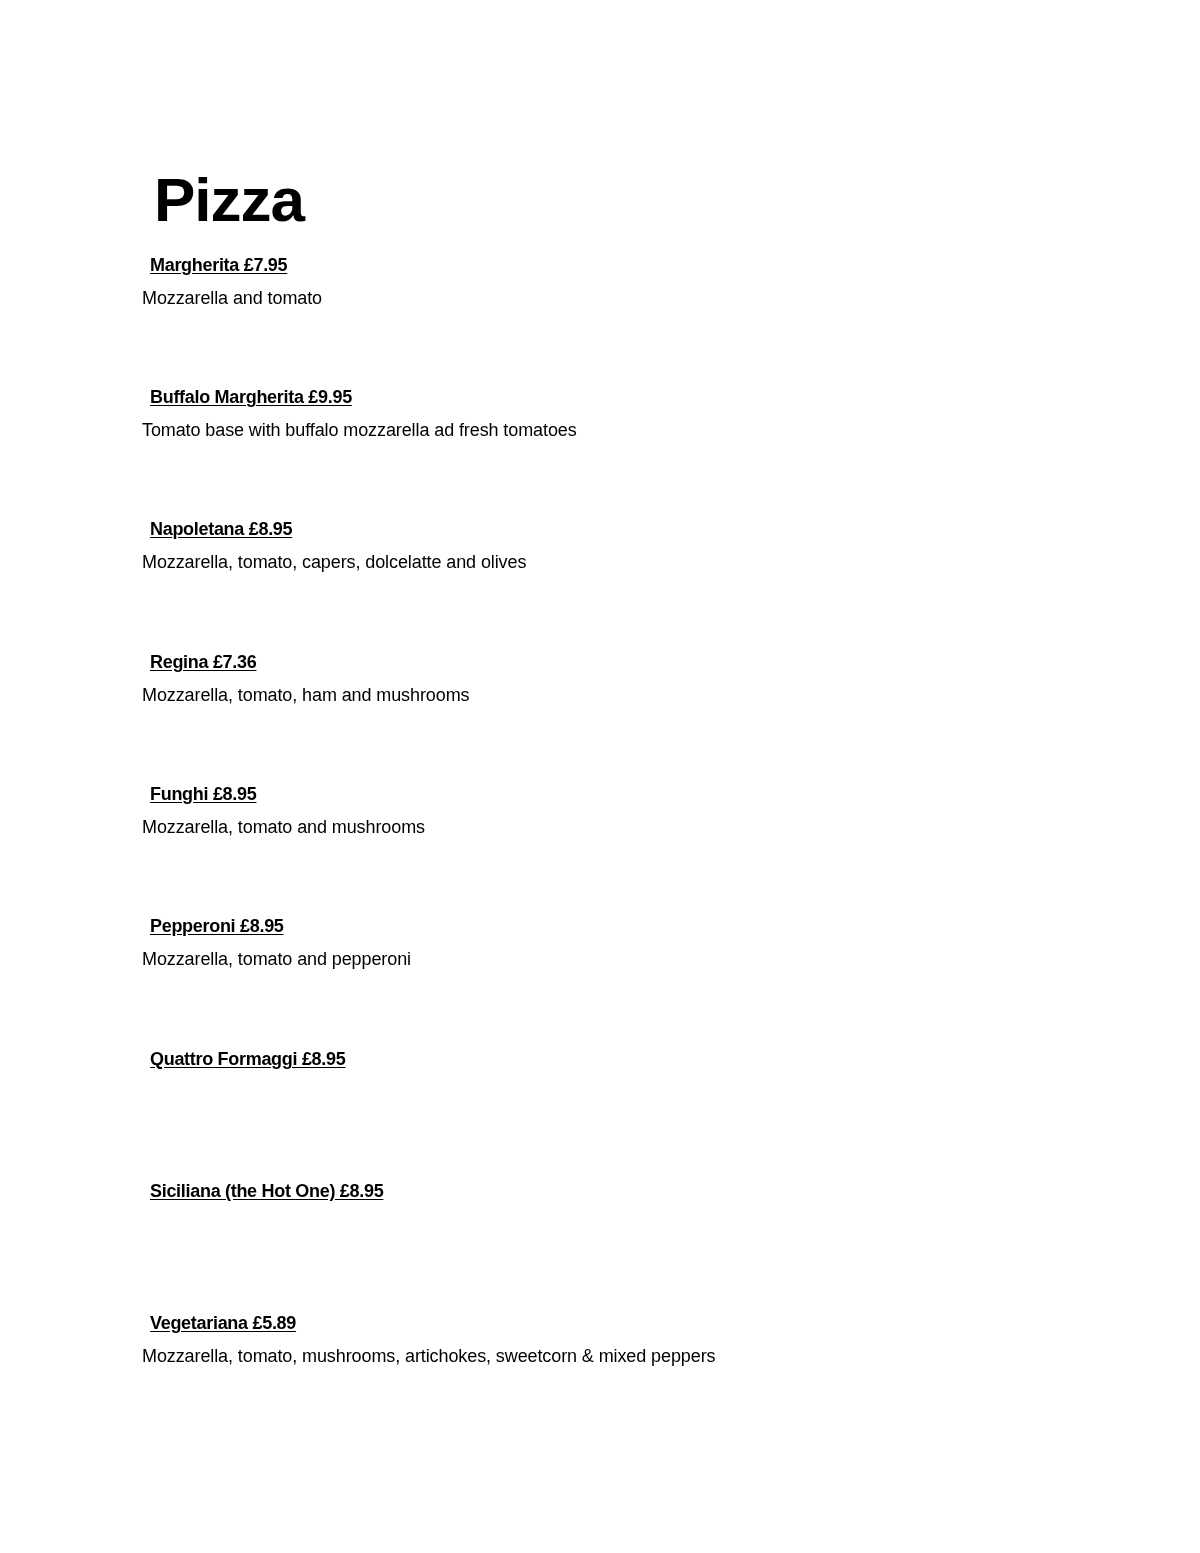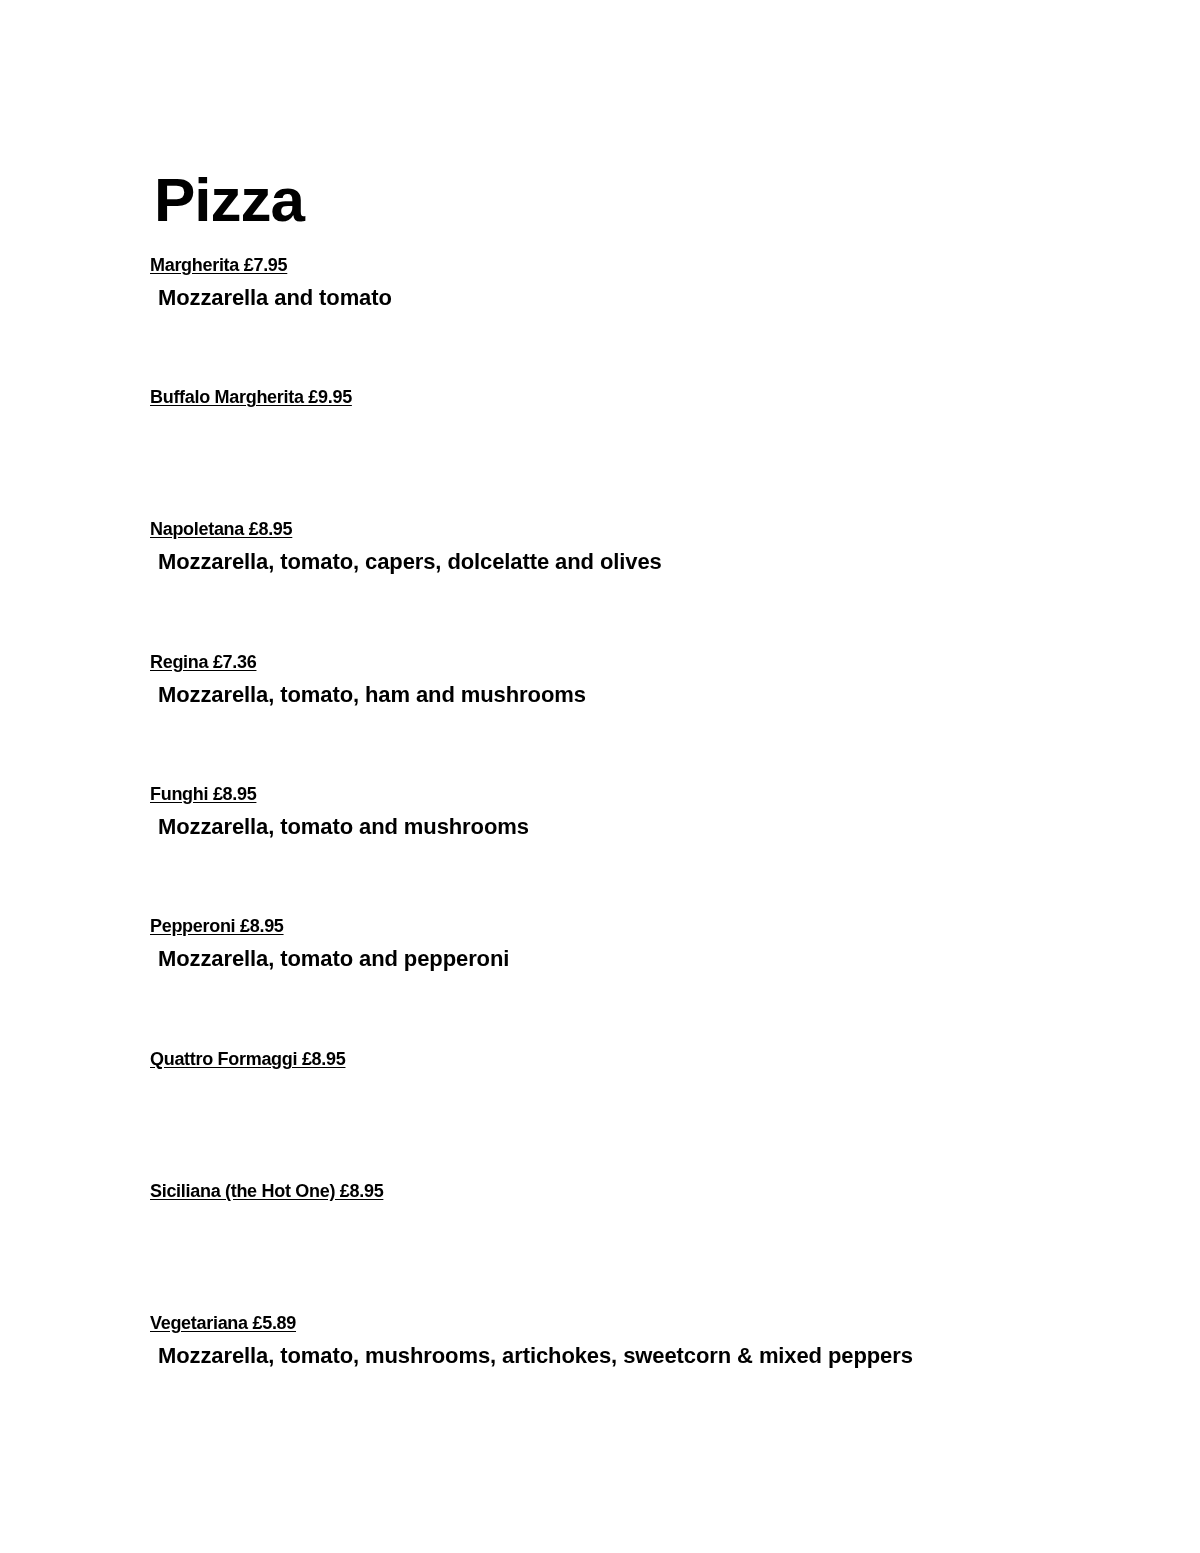--- a/index.html
+++ b/index.html
@@ -4,35 +4,36 @@
   <style>
     html, body { margin: 0; padding: 0; background: #ffffff; }
     body { width: 1200px; height: 1553px; position: relative; overflow: hidden;
            font-family: "Liberation Sans", "DejaVu Sans", sans-serif; color: #000; }
     .page { position: absolute; left: 142px; top: 0; width: 960px; }
     .title { position: absolute; top: 150px; left: 0; margin: 12px;
              font-size: 62px; font-weight: bold; letter-spacing: -1px; line-height: 76px; }
     .item { position: absolute; left: 0; width: 900px; }
     .item-name { font-size: 18px; font-weight: bold; text-decoration: underline;
                  text-underline-offset: 2px; line-height: 22px; display: inline-block; letter-spacing: -0.3px; margin-left: 8px; }
-    .item-desc { position: absolute; top: 33px; left: 16px; font-size: 22px; line-height: 22px;
-                 white-space: nowrap; letter-spacing: -0.1px; font-weight: bold; }
+    .item-desc { position: absolute; top: 33px; left: 0; font-size: 18px; line-height: 22px;
+                 white-space: nowrap; letter-spacing: -0.1px; }
   </style>
 </head>
 <body>
 
 <div class="page">
   <h1 class="title">Pizza</h1>
 
   <div class="item" style="top:254px">
     <span class="item-name">Margherita £7.95</span>
     <div class="item-desc">Mozzarella and tomato</div>
   </div>
   <div class="item" style="top:386px">
     <span class="item-name">Buffalo Margherita £9.95</span>
+    <div class="item-desc">Tomato base with buffalo mozzarella ad fresh tomatoes</div>
   </div>
   <div class="item" style="top:518px">
     <span class="item-name">Napoletana £8.95</span>
     <div class="item-desc">Mozzarella, tomato, capers, dolcelatte and olives</div>
   </div>
   <div class="item" style="top:651px">
     <span class="item-name">Regina £7.36</span>
     <div class="item-desc">Mozzarella, tomato, ham and mushrooms</div>
   </div>
   <div class="item" style="top:783px">

